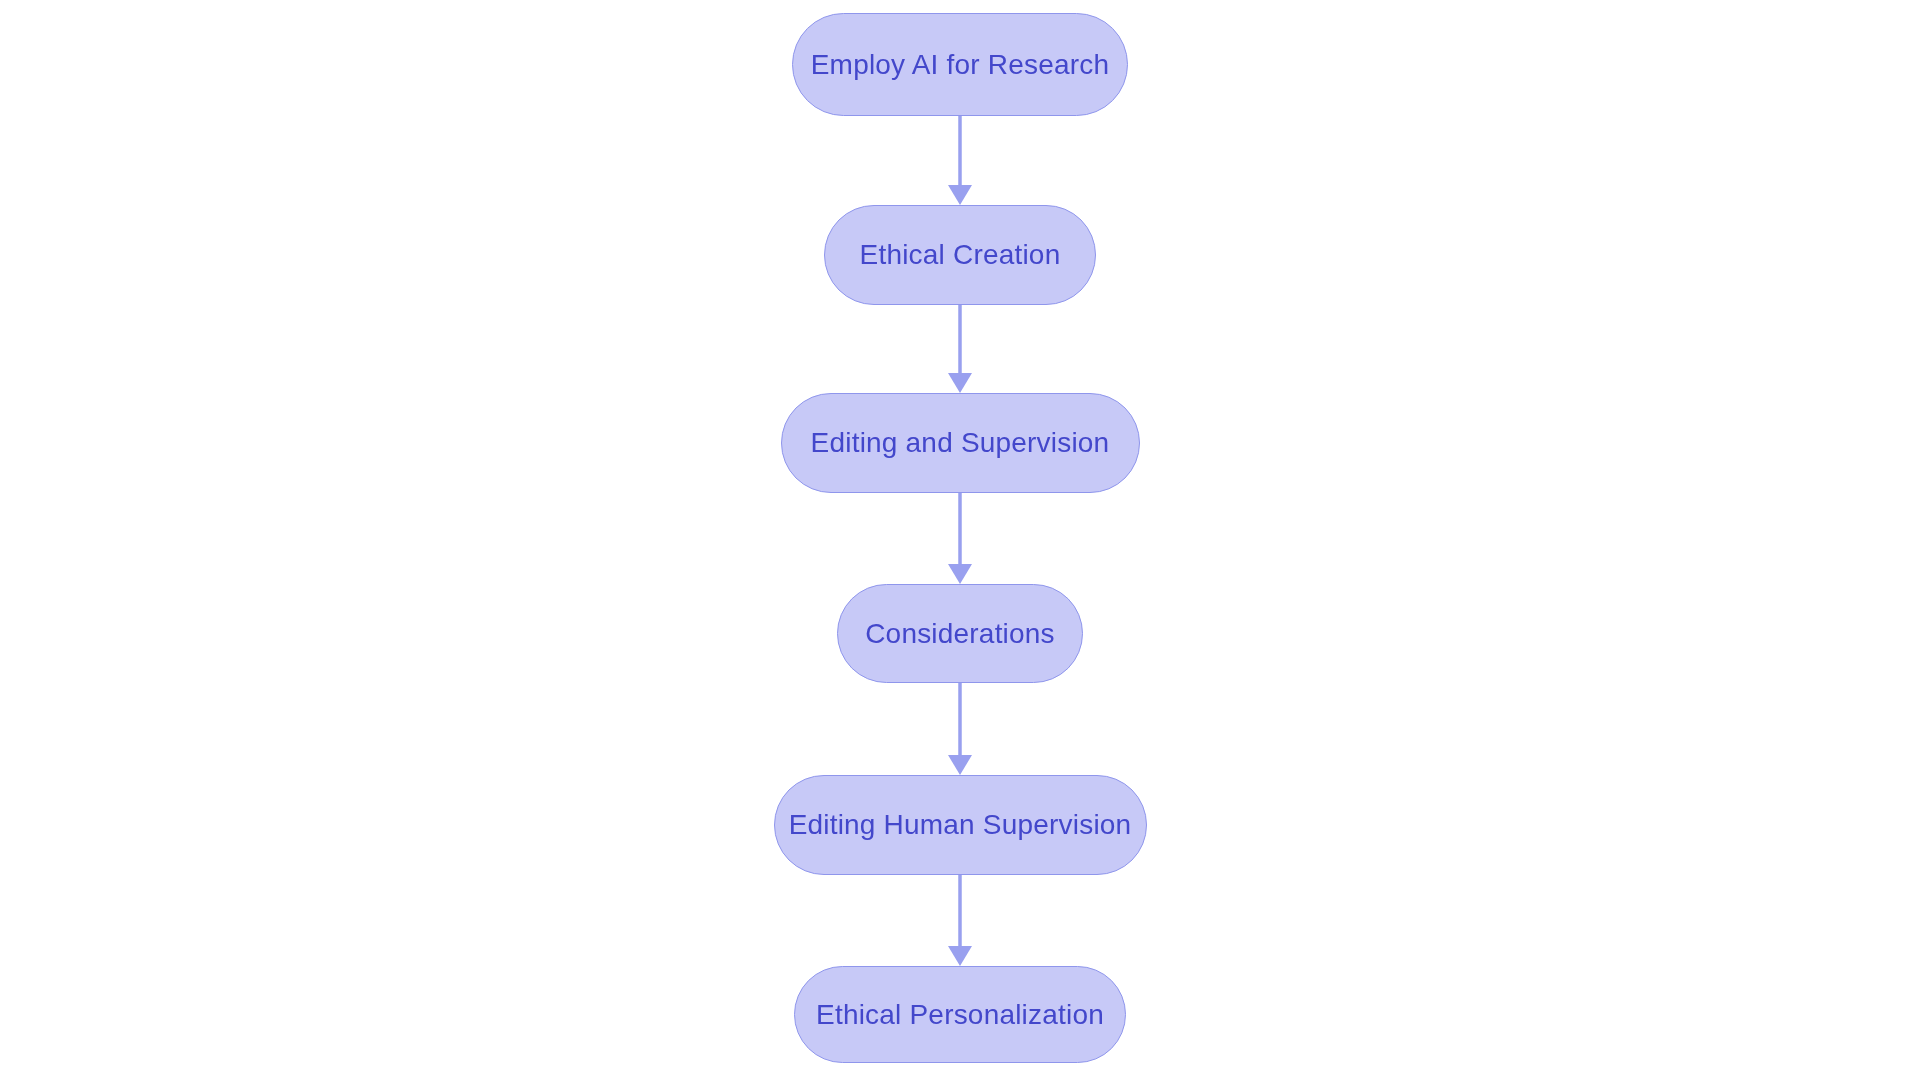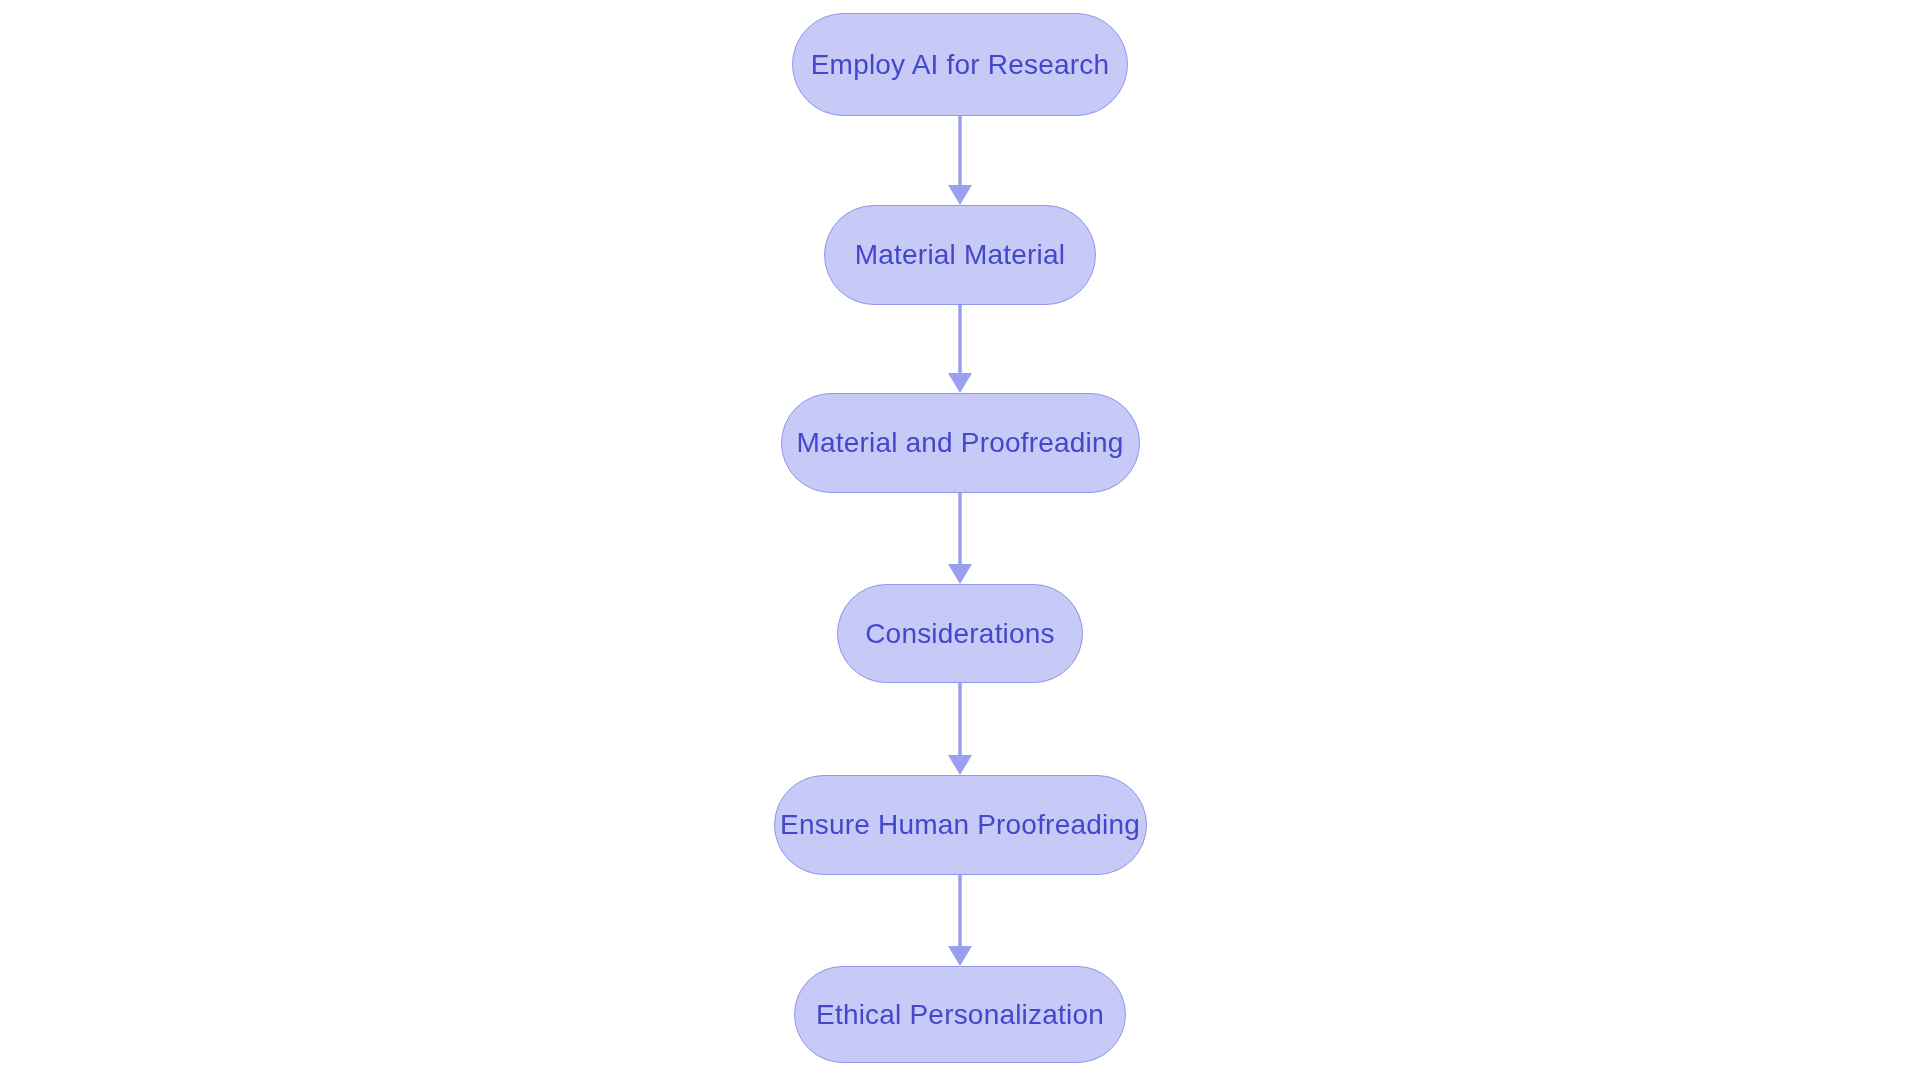--- a/index.html
+++ b/index.html
@@ -67,28 +67,28 @@
       <g>
         <line x1="960" y1="875" x2="960" y2="948" stroke="#99a0ef" stroke-width="3.5"></line>
         <polygon points="948,946 972,946 960,966" fill="#99a0ef"></polygon>
       </g>
     </svg>
   <div id="node-layer">
       <div class="flow-node" style="left: 792px; top: 13px; width: 336px; height: 103px; border-radius: 60px;">
         <span class="node-label">Employ AI for Research</span>
       </div>
       <div class="flow-node" style="left: 824px; top: 205px; width: 272px; height: 100px; border-radius: 60px;">
-        <span class="node-label">Material Material</span>
+        <span class="node-label">Ethical Creation</span>
       </div>
       <div class="flow-node" style="left: 780.5px; top: 393px; width: 359px; height: 100px; border-radius: 60px;">
-        <span class="node-label">Material and Proofreading</span>
+        <span class="node-label">Editing and Supervision</span>
       </div>
       <div class="flow-node" style="left: 837px; top: 584px; width: 246px; height: 99px; border-radius: 60px;">
         <span class="node-label">Considerations</span>
       </div>
       <div class="flow-node" style="left: 773.5px; top: 775px; width: 373px; height: 100px; border-radius: 60px;">
-        <span class="node-label">Ensure Human Proofreading</span>
+        <span class="node-label">Editing Human Supervision</span>
       </div>
       <div class="flow-node" style="left: 794px; top: 966px; width: 332px; height: 97px; border-radius: 60px;">
         <span class="node-label">Ethical Personalization</span>
       </div>
     </div>
 </div>
 
 </body></html>

